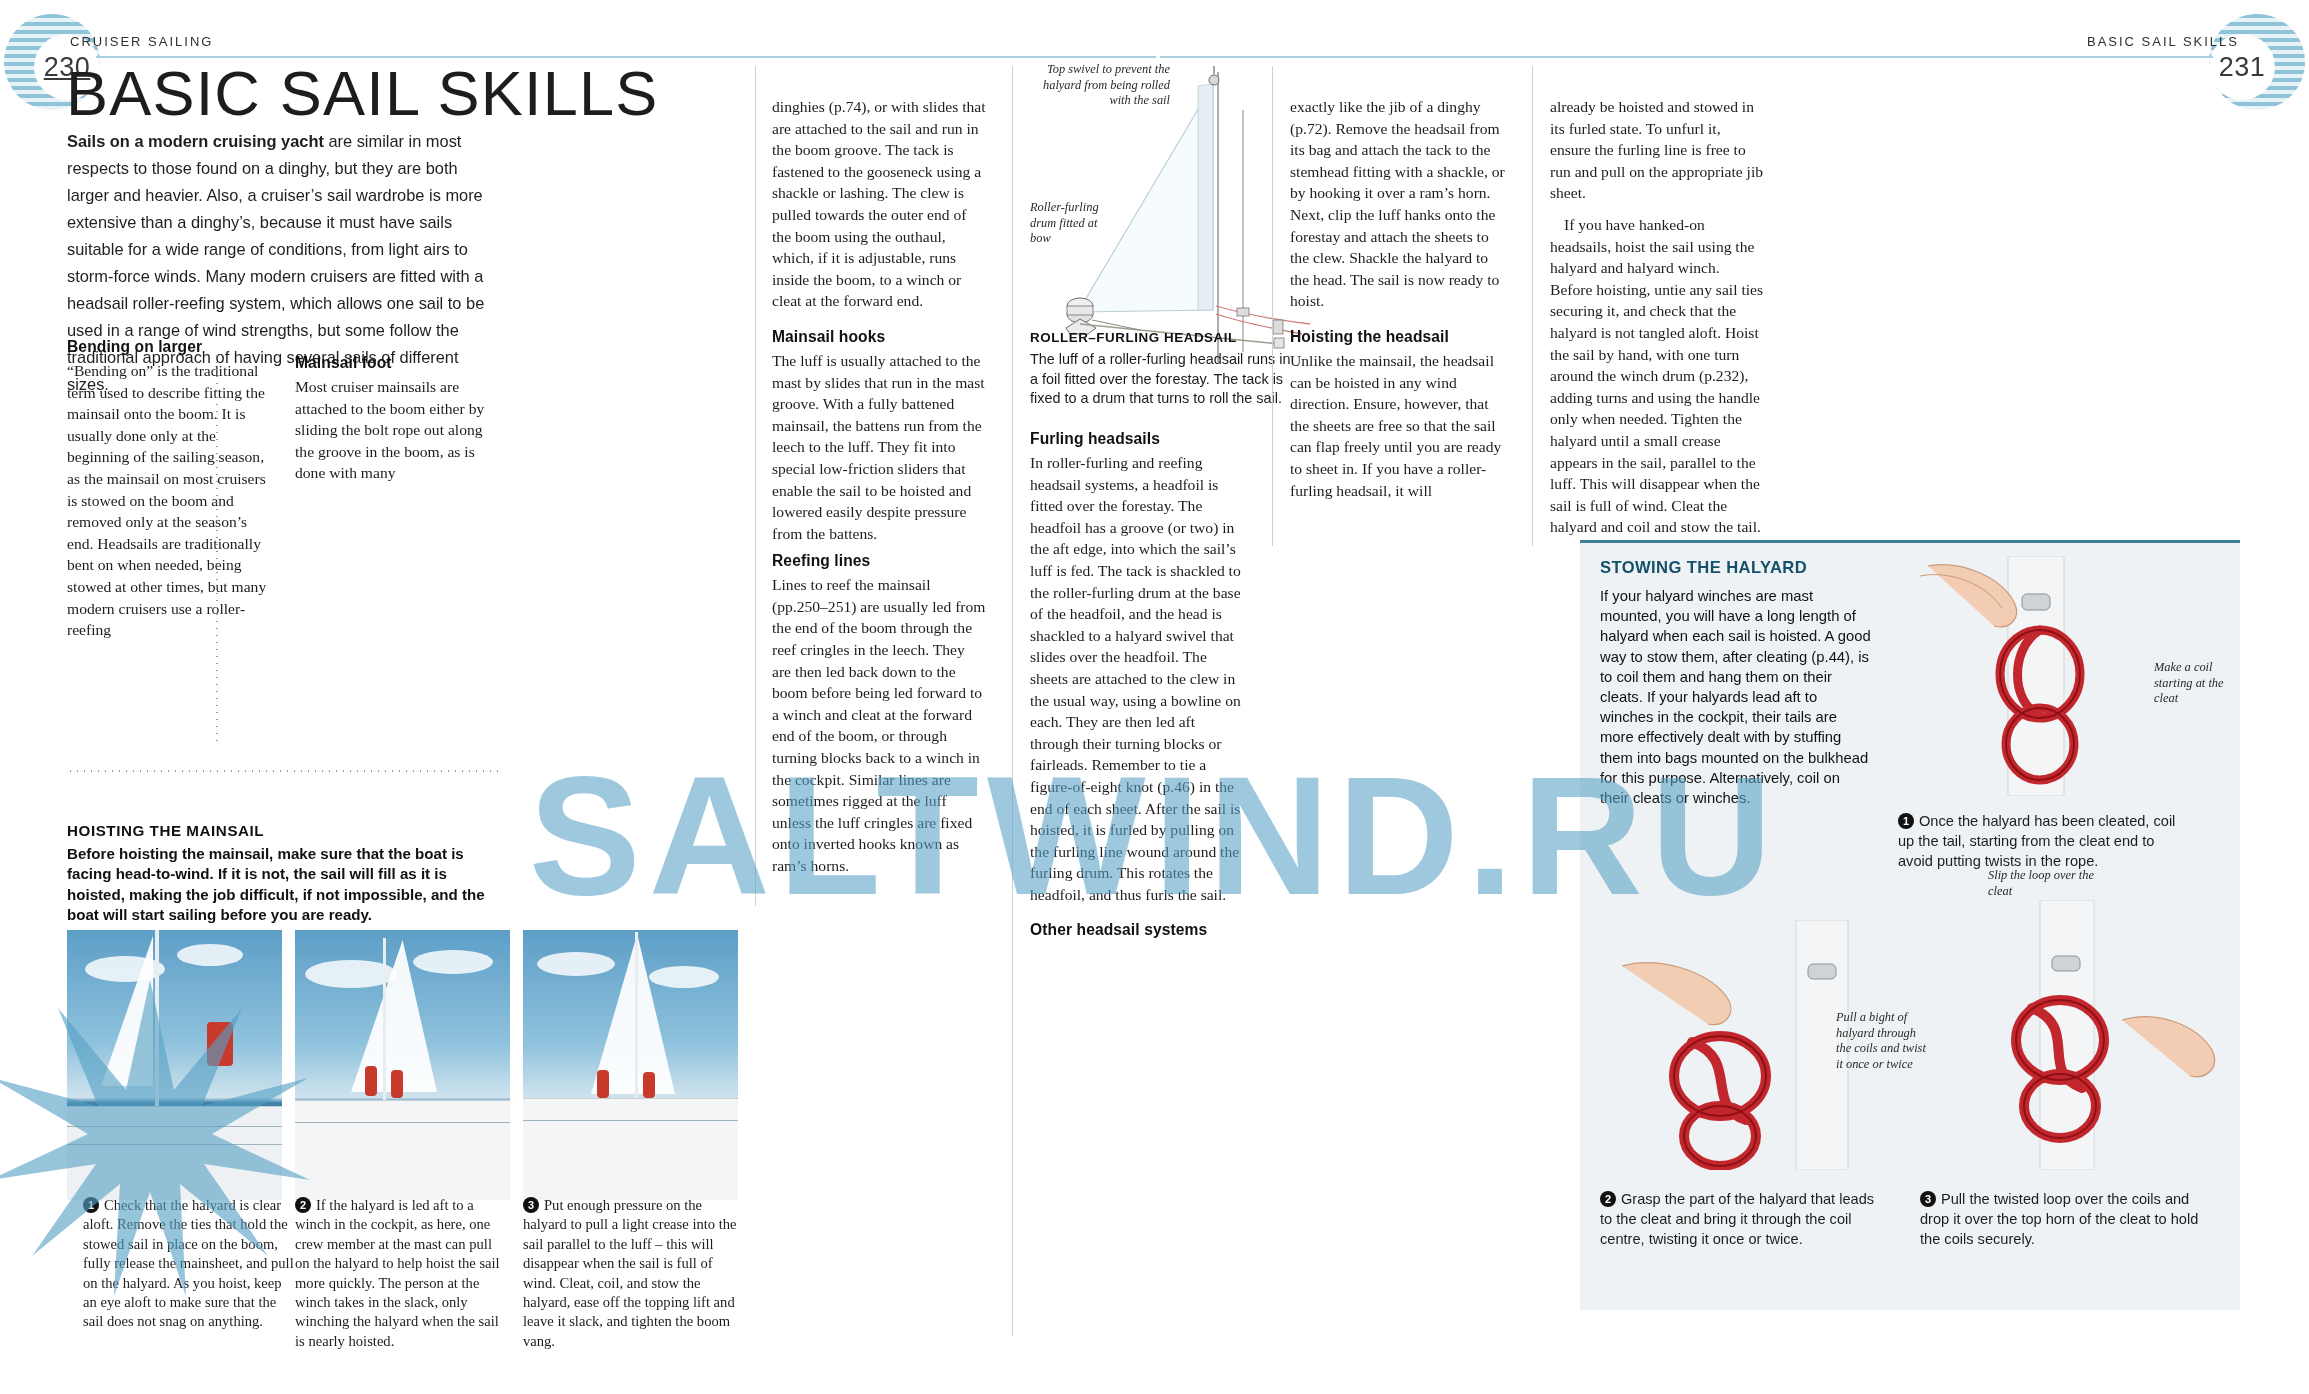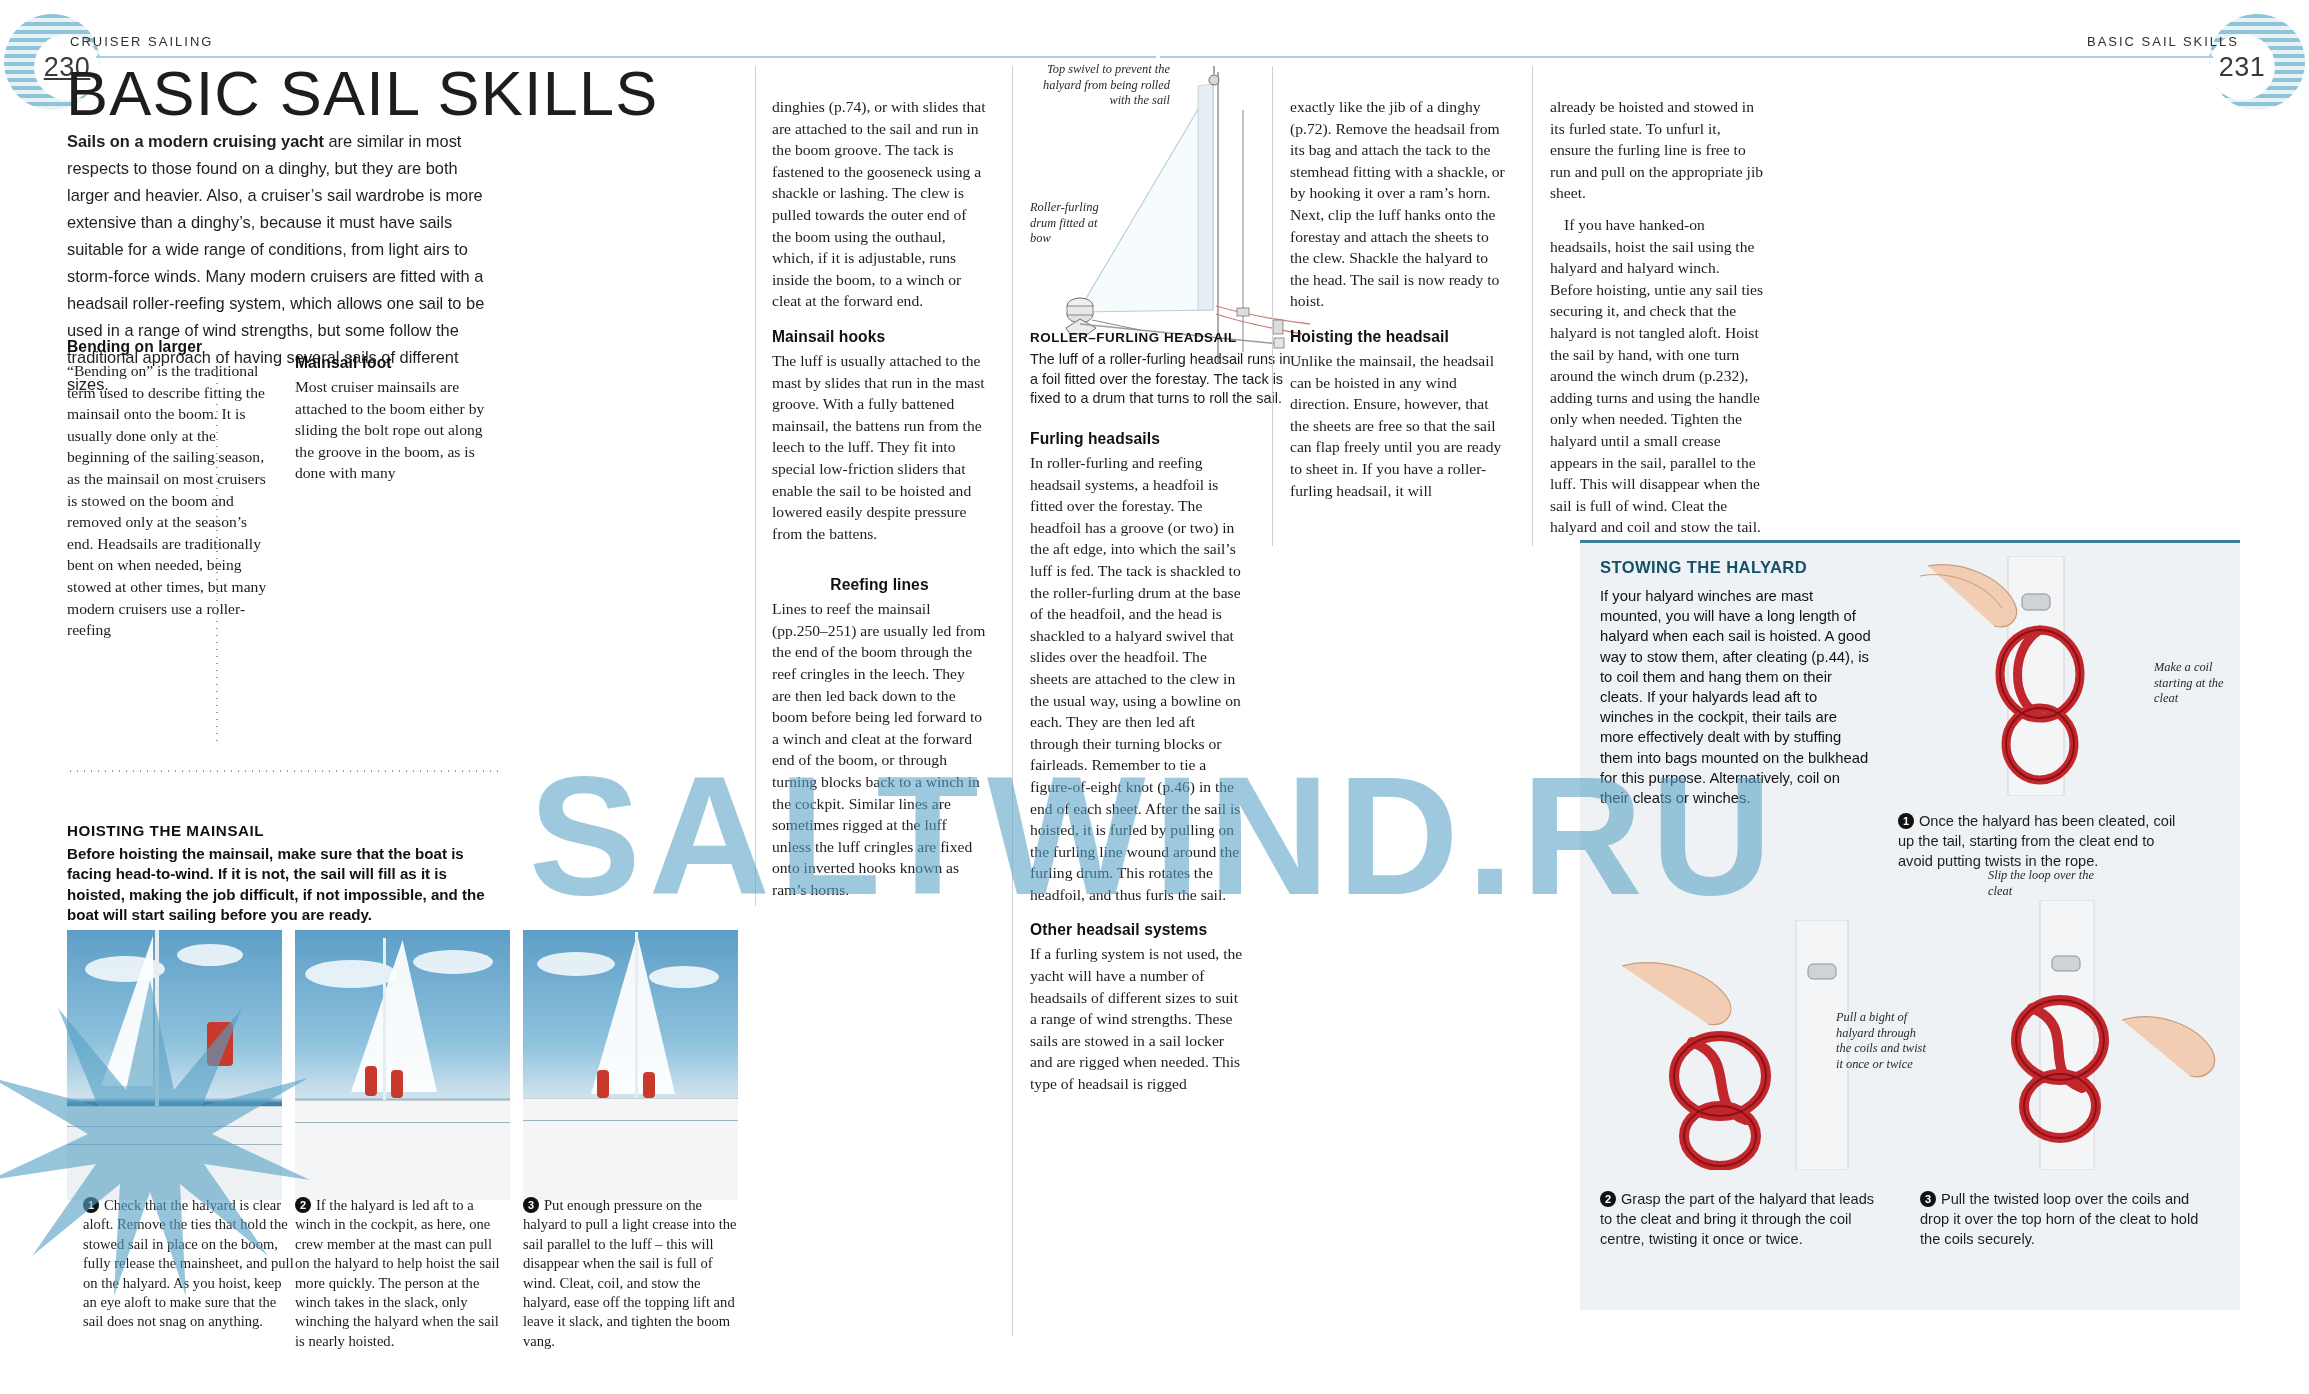--- a/index.html
+++ b/index.html
@@ -244,21 +244,21 @@
   <div class="cap" style="left:523px; top:1196px; width:215px;">
     <span class="num">3</span><span>Put enough pressure on the halyard to pull a light crease into the sail parallel to the luff – this will disappear when the sail is full of wind. Cleat, coil, and stow the halyard, ease off the topping lift and leave it slack, and tighten the boom vang.</span>
   </div>
 
   <div class="colrule" style="left:755px; top:66px; width:1px; height:840px;"></div>
 
   <div style="position:absolute; left:772px; top:96px; width:215px;">
     <div class="serif">dinghies (p.74), or with slides that are attached to the sail and run in the boom groove. The tack is fastened to the gooseneck using a shackle or lashing. The clew is pulled towards the outer end of the boom using the outhaul, which, if it is adjustable, runs inside the boom, to a winch or cleat at the forward end.</div>
     <div class="h-sans-sub" style="margin-top:16px;">Mainsail hooks</div>
     <div class="serif" style="margin-top:4px;">The luff is usually attached to the mast by slides that run in the mast groove. With a fully battened mainsail, the battens run from the leech to the luff. They fit into special low-friction sliders that enable the sail to be hoisted and lowered easily despite pressure from the battens.</div>
-    <div class="h-sans-sub" style="margin-top:32px;text-align:center;">Reefing lines</div>
+    <div class="h-sans-sub" style="margin-top:8px;">Reefing lines</div>
     <div class="serif" style="margin-top:4px;">Lines to reef the mainsail (pp.250–251) are usually led from the end of the boom through the reef cringles in the leech. They are then led back down to the boom before being led forward to a winch and cleat at the forward end of the boom, or through turning blocks back to a winch in the cockpit. Similar lines are sometimes rigged at the luff unless the luff cringles are fixed onto inverted hooks known as ram’s horns.</div>
   </div>
 
   <div class="colrule" style="left:1012px; top:66px; width:1px; height:1270px;"></div>
 
   <div class="illus" style="left:1030px; top:62px; width:290px; height:390px;">
     <svg width="290" height="390" viewBox="0 0 290 390">
 
       <line x1="188" y1="10" x2="188" y2="300" stroke="#8a8a8a" stroke-width="1.4"></line>
       <line x1="213" y1="48" x2="213" y2="290" stroke="#9a9a9a" stroke-width="1.2"></line>
@@ -294,21 +294,20 @@
 
   <div style="position:absolute; left:1030px; top:330px; width:268px;">
     <div class="h-sans-caps" style="font-size:13.4px;">ROLLER–FURLING HEADSAIL</div>
     <div style="font-size:14.4px; line-height:19.6px; color:#1b1b1b; margin-top:5px;">The luff of a roller-furling headsail runs in a foil fitted over the forestay. The tack is fixed to a drum that turns to roll the sail.</div>
   </div>
 
   <div style="position:absolute; left:1030px; top:430px; width:215px;">
     <div class="h-sans-sub">Furling headsails</div>
     <div class="serif" style="margin-top:4px;">In roller-furling and reefing headsail systems, a headfoil is fitted over the forestay. The headfoil has a groove (or two) in the aft edge, into which the sail’s luff is fed. The tack is shackled to the roller-furling drum at the base of the headfoil, and the head is shackled to a halyard swivel that slides over the headfoil. The sheets are attached to the clew in the usual way, using a bowline on each. They are then led aft through their turning blocks or fairleads. Remember to tie a figure-of-eight knot (p.46) in the end of each sheet. After the sail is hoisted, it is furled by pulling on the furling line wound around the furling drum. This rotates the headfoil, and thus furls the sail.</div>
     <div class="h-sans-sub" style="margin-top:16px;">Other headsail systems</div>
-    <div class="serif" style="margin-top:4px;">If a furling system is not used, the yacht will have a number of headsails of different sizes to suit a range of wind strengths. These sails are stowed in a sail locker and are rigged when needed. This type of headsail is rigged</div>
   </div>
 
   <div class="colrule" style="left:1272px; top:66px; width:1px; height:480px;"></div>
 
   <div style="position:absolute; left:1290px; top:96px; width:215px;">
     <div class="serif">exactly like the jib of a dinghy (p.72). Remove the headsail from its bag and attach the tack to the stemhead fitting with a shackle, or by hooking it over a ram’s horn. Next, clip the luff hanks onto the forestay and attach the sheets to the clew. Shackle the halyard to the head. The sail is now ready to hoist.</div>
     <div class="h-sans-sub" style="margin-top:16px;">Hoisting the headsail</div>
     <div class="serif" style="margin-top:4px;">Unlike the mainsail, the headsail can be hoisted in any wind direction. Ensure, however, that the sheets are free so that the sail can flap freely until you are ready to sheet in. If you have a roller-furling headsail, it will</div>
   </div>
 

